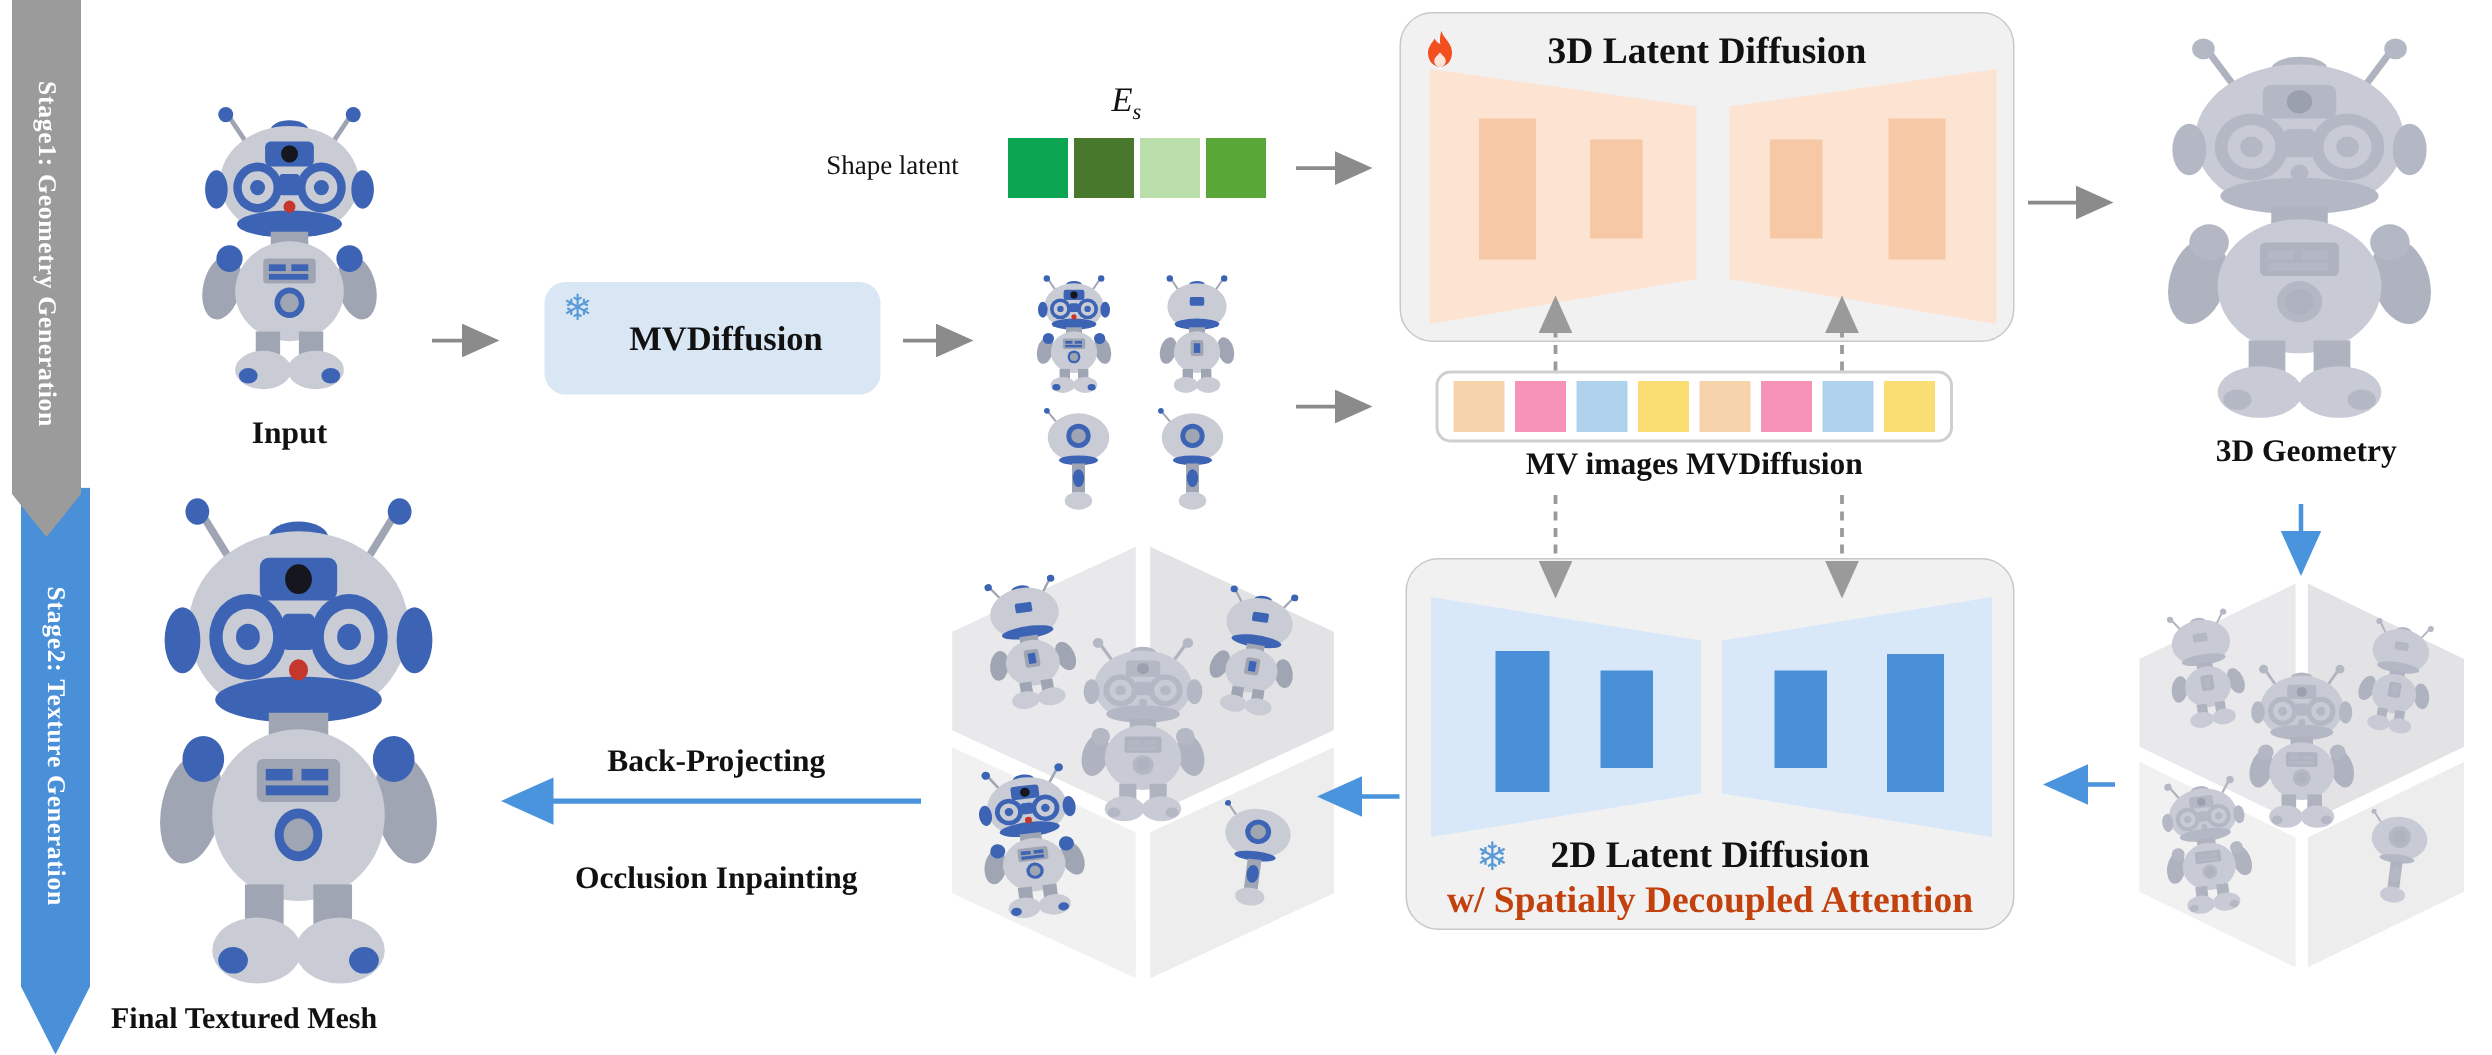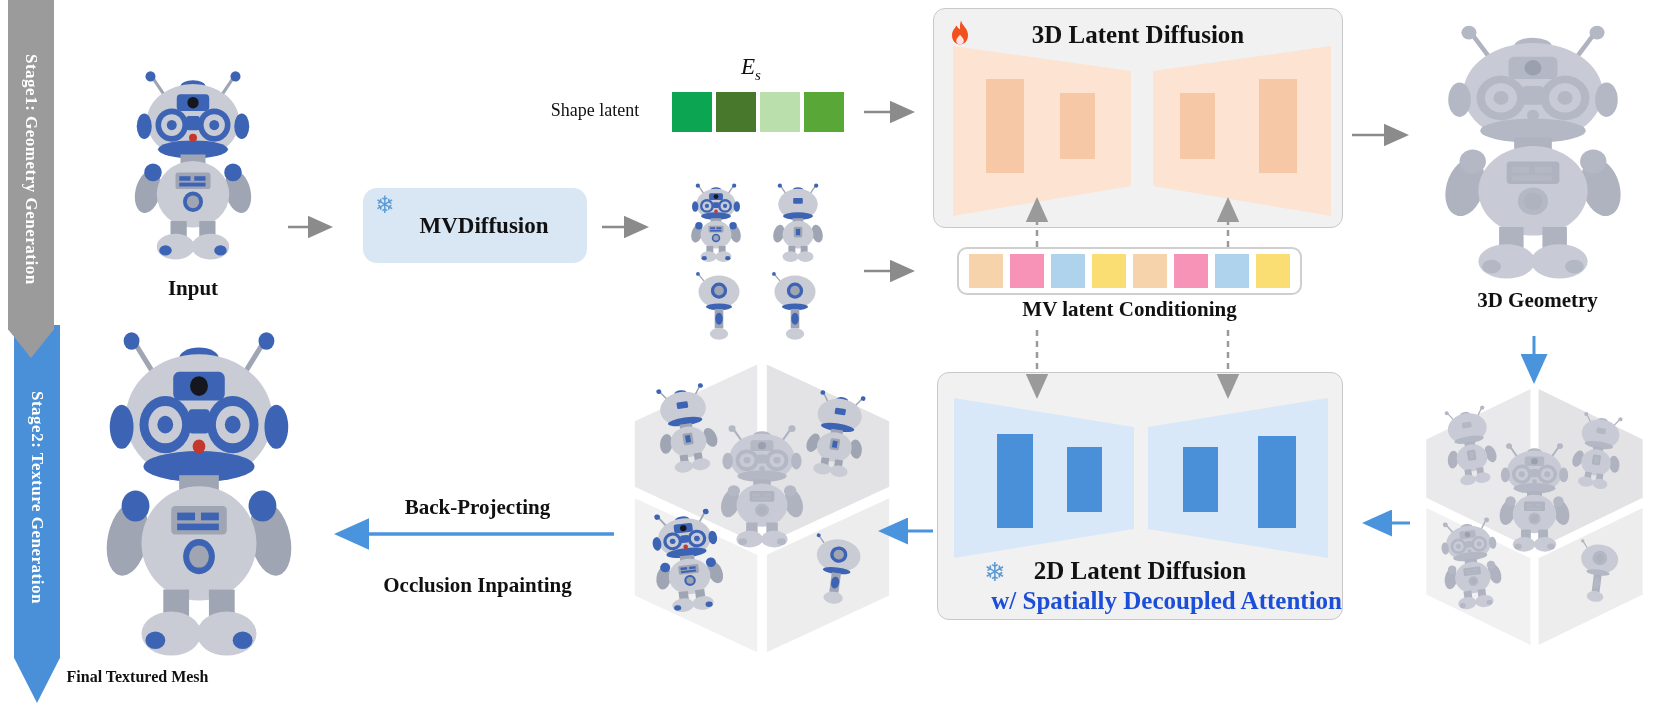--- a/index.html
+++ b/index.html
@@ -7,21 +7,21 @@
           font-family:"Liberation Serif","DejaVu Serif",serif;color:#111;}
   .abs{position:absolute;}
   .lbl{font-weight:bold;text-align:center;white-space:nowrap;color:#111;}
   .ribbon{display:flex;align-items:center;justify-content:center;}
   .ribbon span{writing-mode:vertical-rl;text-orientation:sideways;color:#fff;font-weight:bold;
                font-size:17px;letter-spacing:.5px;white-space:nowrap;}
   .ribbon-gray{left:8px;top:0;width:46px;height:358px;
                clip-path:polygon(0 0,100% 0,100% 92%,50% 100%,0 92%);padding-bottom:20px;box-sizing:border-box;}
   .ribbon-blue{left:14px;top:325px;width:46px;height:378px;
                clip-path:polygon(0 0,100% 0,100% 88%,50% 100%,0 88%);padding-bottom:34px;box-sizing:border-box;}
-  .roundbox{border:1.5px solid #c9c9c9;border-radius:12px;background:#f1f1f2;box-sizing:border-box;}
+  .roundbox{border:1.5px solid #c9c9c9;border-radius:22px;background:#f1f1f2;box-sizing:border-box;}
   .mvbox{left:363px;top:188px;width:224px;height:75px;border-radius:14px;
          display:flex;align-items:center;justify-content:center;}
   .mvbox .t{font-weight:bold;font-size:23px;padding-left:18px;}
   .snow{font-family:"DejaVu Sans",sans-serif;color:#5b9bd5;font-weight:bold;line-height:1;}
   .boxtitle{left:0;right:0;text-align:center;font-weight:bold;font-size:25px;white-space:nowrap;}
   .strip{left:957px;top:247px;width:345px;height:48px;border:2px solid #cfcfcf;border-radius:10px;
          background:#fff;display:flex;align-items:center;justify-content:center;gap:7px;box-sizing:border-box;}
   .strip .tok{width:34px;height:34px;}
   .gtok{width:40px;height:40px;display:inline-block;}
   .es{font-style:italic;font-size:23px;}
@@ -165,39 +165,39 @@
   <div class="abs strip">
     <span class="tok" style="background: rgb(247, 211, 171);"></span>
     <span class="tok" style="background: rgb(248, 147, 184);"></span>
     <span class="tok" style="background: rgb(175, 210, 237);"></span>
     <span class="tok" style="background: rgb(250, 222, 116);"></span>
     <span class="tok" style="background: rgb(247, 211, 171);"></span>
     <span class="tok" style="background: rgb(248, 147, 184);"></span>
     <span class="tok" style="background: rgb(175, 210, 237);"></span>
     <span class="tok" style="background: rgb(250, 222, 116);"></span>
   </div>
-  <div class="abs lbl" style="left:957px;top:297px;width:345px;font-size:21px">MV latent Conditioning</div>
+  <div class="abs lbl" style="left:957px;top:297px;width:345px;font-size:21px">MV images MVDiffusion</div>
 
   <svg class="abs rb-gray" style="left:1420px;top:24px" width="226" height="258" viewBox="0 0 120 150" preserveAspectRatio="none">
     <use href="#robot-front"></use>
   </svg>
   <div class="abs lbl" style="left:1445px;top:288px;width:185px;font-size:21px">3D Geometry</div>
 
   <div class="abs roundbox" style="left:937px;top:372px;width:406px;height:248px">
     <svg style="position:absolute;left:0;top:10px" width="406" height="185" viewBox="0 0 406 185">
       <polygon points="16,15 196,44 196,146 16,175" style="fill: rgb(217, 232, 248);"></polygon>
       <polygon points="210,44 390,15 390,175 210,146" style="fill: rgb(217, 232, 248);"></polygon>
       <rect x="59" y="51" width="36" height="94" style="fill: rgb(74, 144, 216);"></rect>
       <rect x="129" y="64" width="35" height="65" style="fill: rgb(74, 144, 216);"></rect>
       <rect x="245" y="64" width="35" height="65" style="fill: rgb(74, 144, 216);"></rect>
       <rect x="320" y="53" width="38" height="92" style="fill: rgb(74, 144, 216);"></rect>
     </svg>
     <span class="snow" style="position:absolute;left:46px;top:186px;font-size:26px">❄</span>
     <div class="abs boxtitle" style="top:184px">2D Latent Diffusion</div>
-    <div class="abs subtl" style="left: 0px; right: 0px; top: 214px; color: #1d4ed8; text-align: right;">w/ Spatially Decoupled Attention</div>
+    <div class="abs subtl" style="left: 0px; right: 0px; top: 214px; color: #c2410c;">w/ Spatially Decoupled Attention</div>
   </div>
 
   <svg class="abs" style="left:1412px;top:385px" width="245" height="274" viewBox="0 0 240 272" preserveAspectRatio="none">
     <polygon points="116,4 14,54 14,112 116,162" fill="#e9e9eb"></polygon>
     <polygon points="124,4 226,54 226,112 124,162" fill="#e3e3e5"></polygon>
     <polygon points="14,122 116,172 116,258 14,208" fill="#f1f1f2"></polygon>
     <polygon points="124,172 226,122 226,208 124,258" fill="#ededee"></polygon>
     <use href="#robot-back" class="rb-gray" width="62" height="78" transform="translate(26,22) rotate(-9 31 39)"></use>
     <use href="#robot-back" class="rb-gray" width="60" height="76" transform="translate(152,28) rotate(9 30 38)"></use>
     <use href="#robot-front" class="rb-gray" width="72" height="92" transform="translate(22,132) rotate(-7 36 46)"></use>
@@ -216,21 +216,21 @@
     <use href="#robot-top" class="rb-tex" width="48" height="72" transform="translate(158,152) rotate(7 24 36)"></use>
     <use href="#robot-front" class="rb-gray" width="88" height="112" transform="translate(76,56)"></use>
   </svg>
 
   <div class="abs lbl" style="left:360px;top:495px;width:235px;font-size:21px">Back-Projecting</div>
   <div class="abs lbl" style="left:360px;top:573px;width:235px;font-size:21px">Occlusion Inpainting</div>
 
   <svg class="abs rb-tex" style="left:80px;top:330px" width="238" height="330" viewBox="0 0 120 150" preserveAspectRatio="none">
     <use href="#robot-front"></use>
   </svg>
-  <div class="abs lbl" style="left:50px;top:668px;width:175px;font-size:16px">Final Textured Mesh</div>
+  <div class="abs lbl" style="left:74px;top:668px;width:175px;font-size:20px">Final Textured Mesh</div>
 
   <svg class="abs" style="left:0;top:0;pointer-events:none" width="1661" height="703" viewBox="0 0 1661 703">
     <defs>
       <marker id="ah-gray" markerWidth="10" markerHeight="9" refX="8" refY="4.5" orient="auto">
         <path d="M0 0 L10 4.5 L0 9 Z" fill="#8b8b8b"></path>
         </marker>
       <marker id="ah-dash" markerWidth="10" markerHeight="9" refX="8" refY="4.5" orient="auto">
         <path d="M0 0 L10 4.5 L0 9 Z" fill="#9a9a9a"></path>
         </marker>
       <marker id="ah-blue" markerWidth="10" markerHeight="9" refX="8" refY="4.5" orient="auto">

